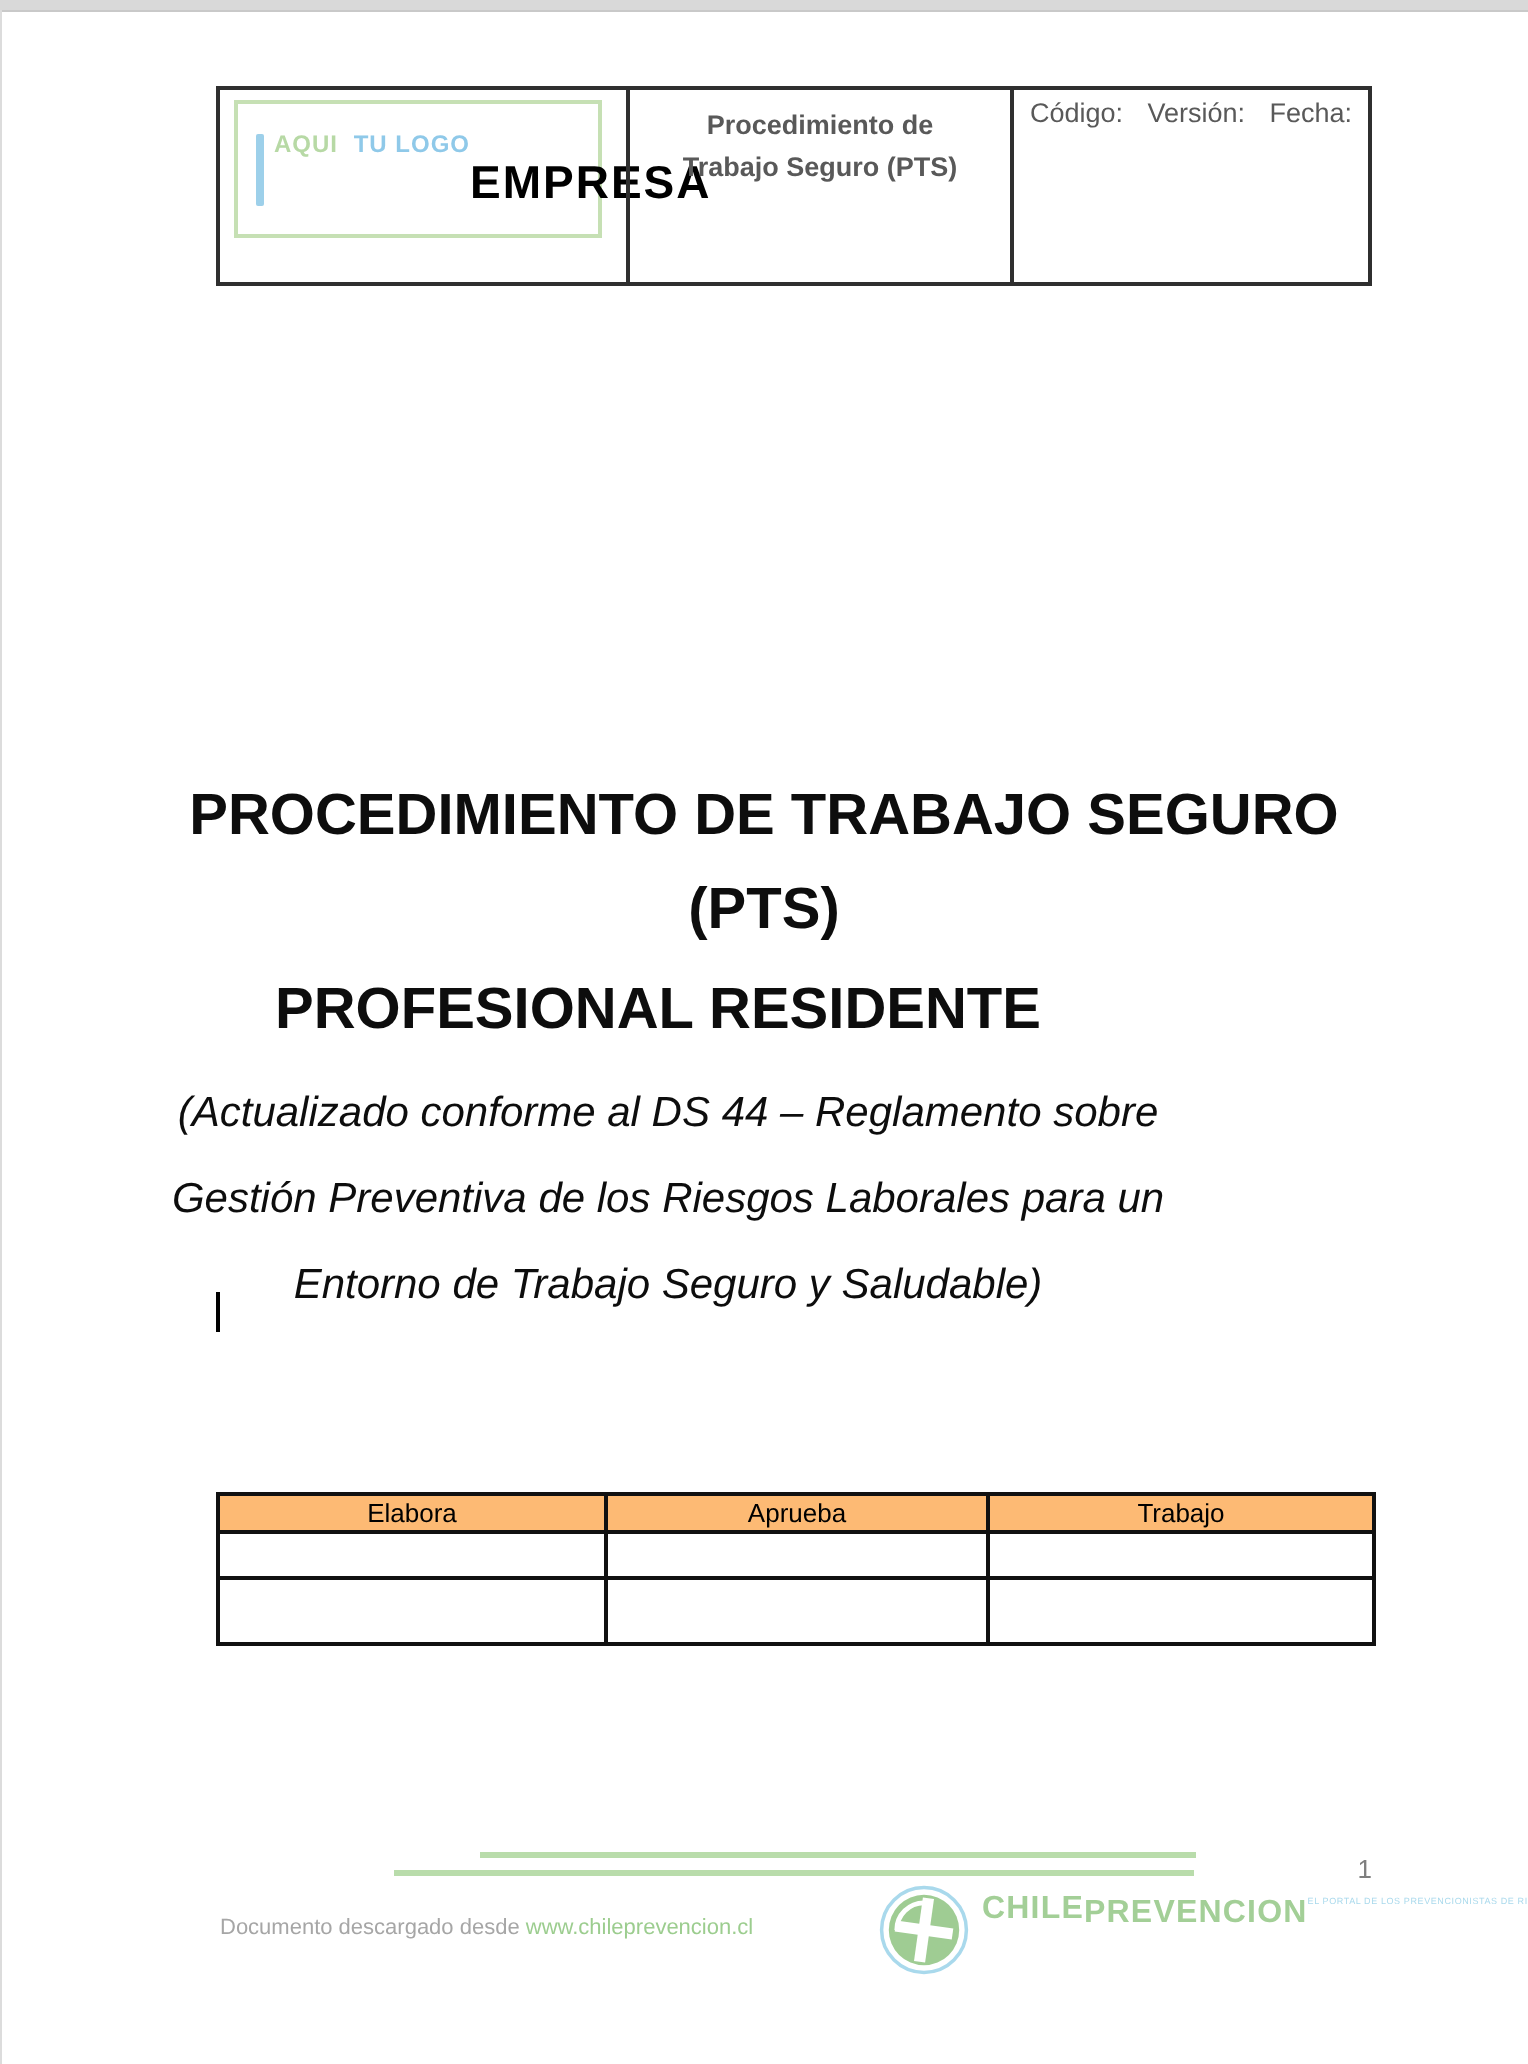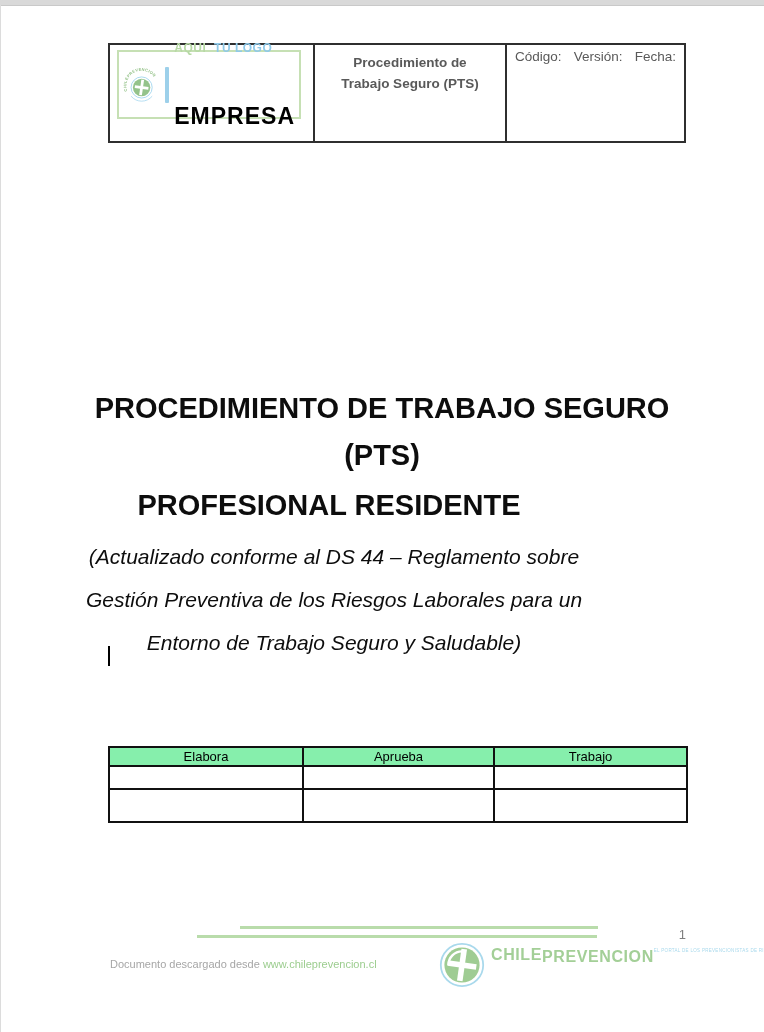--- a/index.html
+++ b/index.html
@@ -16,21 +16,21 @@
     display:grid;grid-template-columns:203px 192px 1fr;
     border:2px solid #2f2f2f;box-sizing:border-box;background:#fff;
   }
   .htc{box-sizing:border-box;}
   .htc + .htc{border-left:2px solid #2f2f2f;}
   .logo-box{
     margin:5px 0 0 7px;width:184px;height:69px;border:2px solid #c6e0b4;
     box-sizing:border-box;display:flex;align-items:center;padding:2px 4px;gap:5px;background:#fff;
   }
   .logo-bar{width:4px;height:36px;background:#9dd0ea;border-radius:1px;flex:0 0 auto;}
-  .logo-text{display:flex;flex-direction:column;line-height:1;gap:37px;}
+  .logo-text{display:flex;flex-direction:row;line-height:1;}
   .logo-line1{font-size:12px;font-weight:bold;letter-spacing:0.5px;white-space:nowrap;}
   .logo-aqui{color:#b7d9a5;}
   .logo-tulogo{color:#8fc9e9;margin-left:4px;}
   .logo-line2{font-size:23px;font-weight:bold;color:#000000;letter-spacing:1px;margin-top:14px;}
   .doc-type{
     padding-top:7px;text-align:center;font-weight:bold;color:#595959;
     font-size:13.5px;line-height:21px;white-space:pre-line;
   }
   .meta-cell{
     display:flex;justify-content:space-between;
@@ -42,21 +42,21 @@
       font-size:29px;font-weight:bold;line-height:47px;white-space:pre-line;}
   .h2{position:absolute;top:487px;left:0;width:658px;text-align:center;
       font-size:29px;font-weight:bold;line-height:36px;}
   .note{position:absolute;top:535px;left:0;width:668px;text-align:center;
       font-style:italic;font-size:21px;line-height:43px;white-space:pre-line;}
   .caret{position:absolute;left:108px;top:646px;width:2px;height:20px;background:#000;}
 
   
   .approval{position:absolute;left:108px;top:746px;width:578px;border-collapse:collapse;table-layout:fixed;}
   .approval th,.approval td{border:2px solid #111;padding:0;font-weight:normal;}
-  .approval th{height:17px;background:#86efac;font-size:13px;color:#000;text-align:center;}
+  .approval th{height:17px;background:#fdba74;font-size:13px;color:#000;text-align:center;}
   .approval tr.r1 td{height:21px;}
   .approval tr.r2 td{height:31px;}
 
   
   .fline-a{position:absolute;left:240px;top:926px;width:358px;height:3px;background:#b9dcab;}
   .fline-b{position:absolute;left:197px;top:935px;width:400px;height:3px;background:#b9dcab;}
   .pagenum{position:absolute;left:620px;top:927px;width:66px;text-align:right;font-size:13px;color:#7f7f7f;}
   .dl-text{position:absolute;left:110px;top:958px;font-size:11px;color:#a6a6a6;white-space:nowrap;}
   .dl-link{color:#9ccd8f;text-decoration:none;cursor:pointer;}
   .footer-logo{position:absolute;left:438px;top:941px;display:flex;align-items:flex-start;gap:5px;}

